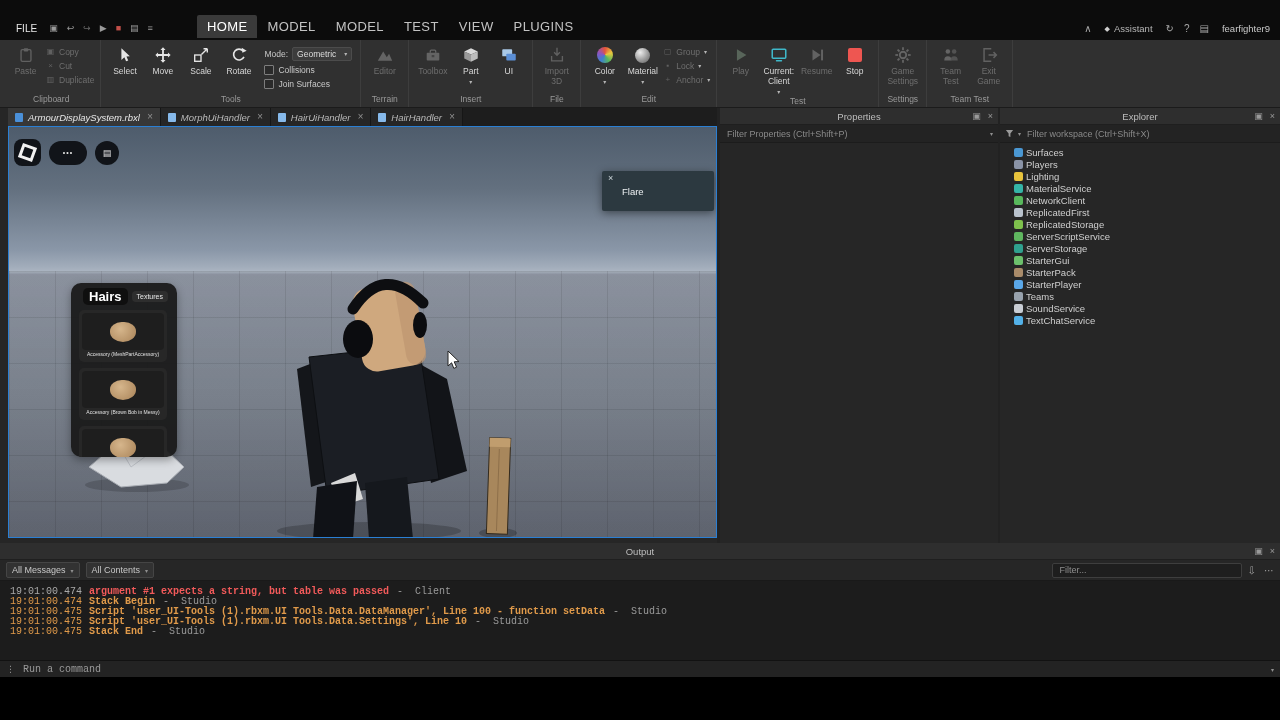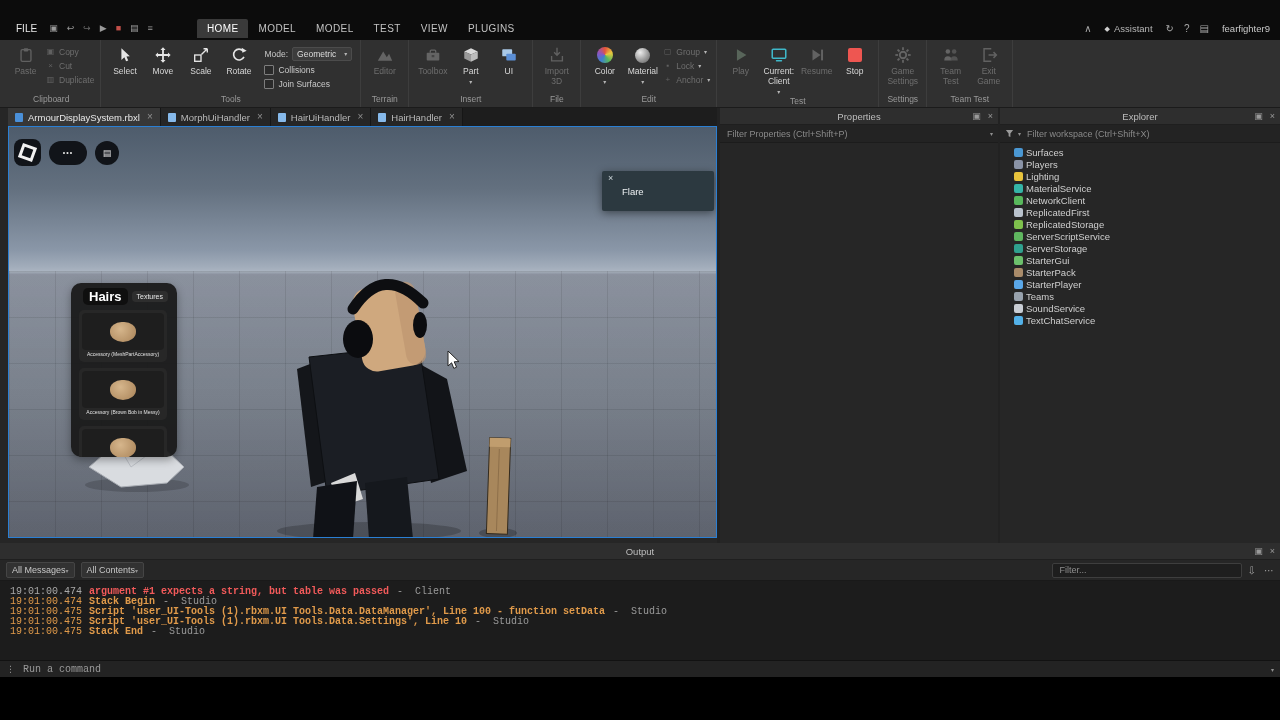--- a/index.html
+++ b/index.html
@@ -5,21 +5,21 @@
   html,body{margin:0;padding:0;}
   body{width:1280px;height:720px;background:#000;position:relative;overflow:hidden;
        font-family:"Liberation Sans","DejaVu Sans",sans-serif;cursor:default;-webkit-user-select:none;user-select:none;}
 
   
   .menubar{position:absolute;top:0;left:0;right:0;height:40px;background:#0c0c0c;display:flex;align-items:flex-end;padding:0 10px 2px 8px;box-sizing:border-box;color:#bdbdbd;}
   .mb-file{font-size:10px;color:#e8e8e8;padding:4px 8px;}
   .mb-quick{display:flex;align-items:center;gap:9px;margin-left:4px;padding-bottom:5px;}
   .mb-qicon{font-size:9px;line-height:1;}
   .mb-tabs{display:flex;margin-left:44px;}
-  .mb-tab{font-size:10px;letter-spacing:.4px;padding:4px 10px;color:#c3c3c3;margin-top:48px;}
+  .mb-tab{font-size:13px;letter-spacing:.4px;padding:4px 10px;color:#c3c3c3;margin-top:48px;}
   .mb-tab.active{background:#3a3a3a;color:#fff;border-radius:2px 2px 0 0;}
   .mb-right{margin-left:auto;display:flex;align-items:center;gap:13px;padding-bottom:4px;font-size:9.5px;color:#b5b5b5;}
   .mb-assist{display:flex;align-items:center;gap:4px;}
   .mb-spark{font-size:7px;color:#cfcfcf;}
   .mb-ricon{font-size:10px;color:#a8a8a8;}
   .mb-user{color:#c9c9c9;}
 
   
   .ribbon{position:absolute;top:40px;left:0;right:0;height:68px;background:#303030;border-bottom:1px solid #1b1b1b;display:flex;box-sizing:border-box;padding-left:2px;}
   .rgroup{display:flex;flex-direction:column;border-right:1px solid #3d3d3d;padding:3px 6px 0;}
@@ -43,21 +43,21 @@
   .rcheck{display:flex;align-items:center;gap:4px;}
   .cbox{width:8px;height:8px;border:1px solid #7d7d7d;background:#2a2a2a;border-radius:1px;}
   .stop-square{width:14px;height:14px;background:#ee5651;border-radius:2px;}
   .color-wheel{width:16px;height:16px;border-radius:50%;background:conic-gradient(#e5533c,#e8c83d,#58b85c,#3d7fd0,#8d54c0,#e5533c);}
   .material-sphere{width:15px;height:15px;border-radius:50%;background:radial-gradient(circle at 35% 30%,#ececec,#9a9a9a 55%,#5d5d5d);}
 
   
   .main{position:absolute;top:108px;left:0;width:1280px;height:435px;display:flex;background:#222;}
   .left-col{width:717px;flex:0 0 717px;padding-left:8px;box-sizing:border-box;background:#262626;}
   .doc-tabs{height:18px;background:#1d1d1d;display:flex;align-items:stretch;}
-  .doc-tab{display:flex;align-items:center;gap:5px;padding:0 7px;background:#262626;border-right:1px solid #161616;font-size:9.5px;color:#b9b9b9;}
+  .doc-tab{display:flex;align-items:center;gap:5px;padding:0 7px;background:#262626;border-right:1px solid #161616;font-size:9.5px;color:#b9b9b9;font-style:italic;}
   .doc-tab.active{background:#373737;color:#e8e8e8;}
   .doc-tab-icon{width:8px;height:9px;border-radius:1px;flex:0 0 8px;}
   .doc-tab-close{color:#8f8f8f;font-size:10px;margin-left:2px;line-height:1;}
 
   .viewport{width:709px;height:412px;box-sizing:border-box;border:1px solid #2a7fd4;position:relative;overflow:hidden;
     background:linear-gradient(180deg,#4e5c6c 0%,#63707f 15%,#8a97a8 30%,#a1acba 34%,#a9b3c0 35%,#868d9a 36%,#7f8793 65%,#6d7380 100%);}
   .vgrid{position:absolute;left:0;right:0;top:35%;bottom:0;
     background-image:linear-gradient(180deg,rgba(255,255,255,0.04),rgba(0,0,0,0.14)),
       repeating-linear-gradient(90deg,rgba(0,0,0,.09) 0 1px,transparent 1px 46px),
       repeating-linear-gradient(180deg,rgba(0,0,0,.09) 0 1px,transparent 1px 46px);}
@@ -96,21 +96,21 @@
   .pbody{flex:1;}
   .tree{flex:1;padding-top:3px;}
   .tree-row{height:12px;display:flex;align-items:center;gap:3px;padding-left:4px;font-size:9.5px;color:#cfcfcf;}
   .tree-arrow{width:7px;flex:0 0 7px;font-size:6px;color:#b0b0b0;text-align:center;line-height:1;}
   .tree-icon{width:9px;height:9px;border-radius:2px;flex:0 0 9px;}
 
   
   .output{position:absolute;top:543px;left:0;right:0;height:117px;background:#1c1c1c;display:flex;flex-direction:column;}
   .out-head{flex:0 0 16px;background:#2e2e2e;position:relative;display:flex;align-items:center;justify-content:center;font-size:9.5px;color:#bdbdbd;border-bottom:1px solid #1f1f1f;}
   .out-toolbar{flex:0 0 20px;background:#262626;display:flex;align-items:center;padding:0 6px;gap:6px;border-bottom:1px solid #191919;}
-  .out-dd{height:14px;background:#323232;border:1px solid #454545;border-radius:2px;display:flex;align-items:center;padding:0 5px;font-size:9px;color:#c7c7c7;}
+  .out-dd{height:14px;background:#323232;border:1px solid #454545;border-radius:2px;display:flex;align-items:center;gap:5px;padding:0 5px;font-size:9px;color:#c7c7c7;}
   .out-filter{margin-left:auto;width:178px;height:13px;background:#1e1e1e;border:1px solid #3e3e3e;border-radius:2px;display:flex;align-items:center;padding:0 5px;}
   .out-filter input{width:100%;background:transparent;border:none;outline:none;font-size:9px;color:#bdbdbd;font-family:inherit;}
   .out-filter input::placeholder{color:#8f8f8f;}
   .out-icons{display:flex;gap:8px;color:#9f9f9f;font-size:10px;align-items:center;}
   .log-area{flex:1;font-family:"Liberation Mono","DejaVu Sans Mono",monospace;font-size:10px;padding:5px 0 0 3px;}
   .log-line{display:flex;align-items:center;height:10px;white-space:pre;}
   .log-marker{width:3px;height:8px;background:#2f7fd6;margin-right:4px;flex:0 0 3px;}
   .log-time{margin-right:7px;}
   .log-msg.bold{font-weight:bold;}
   .log-suffix{margin-left:8px;}

